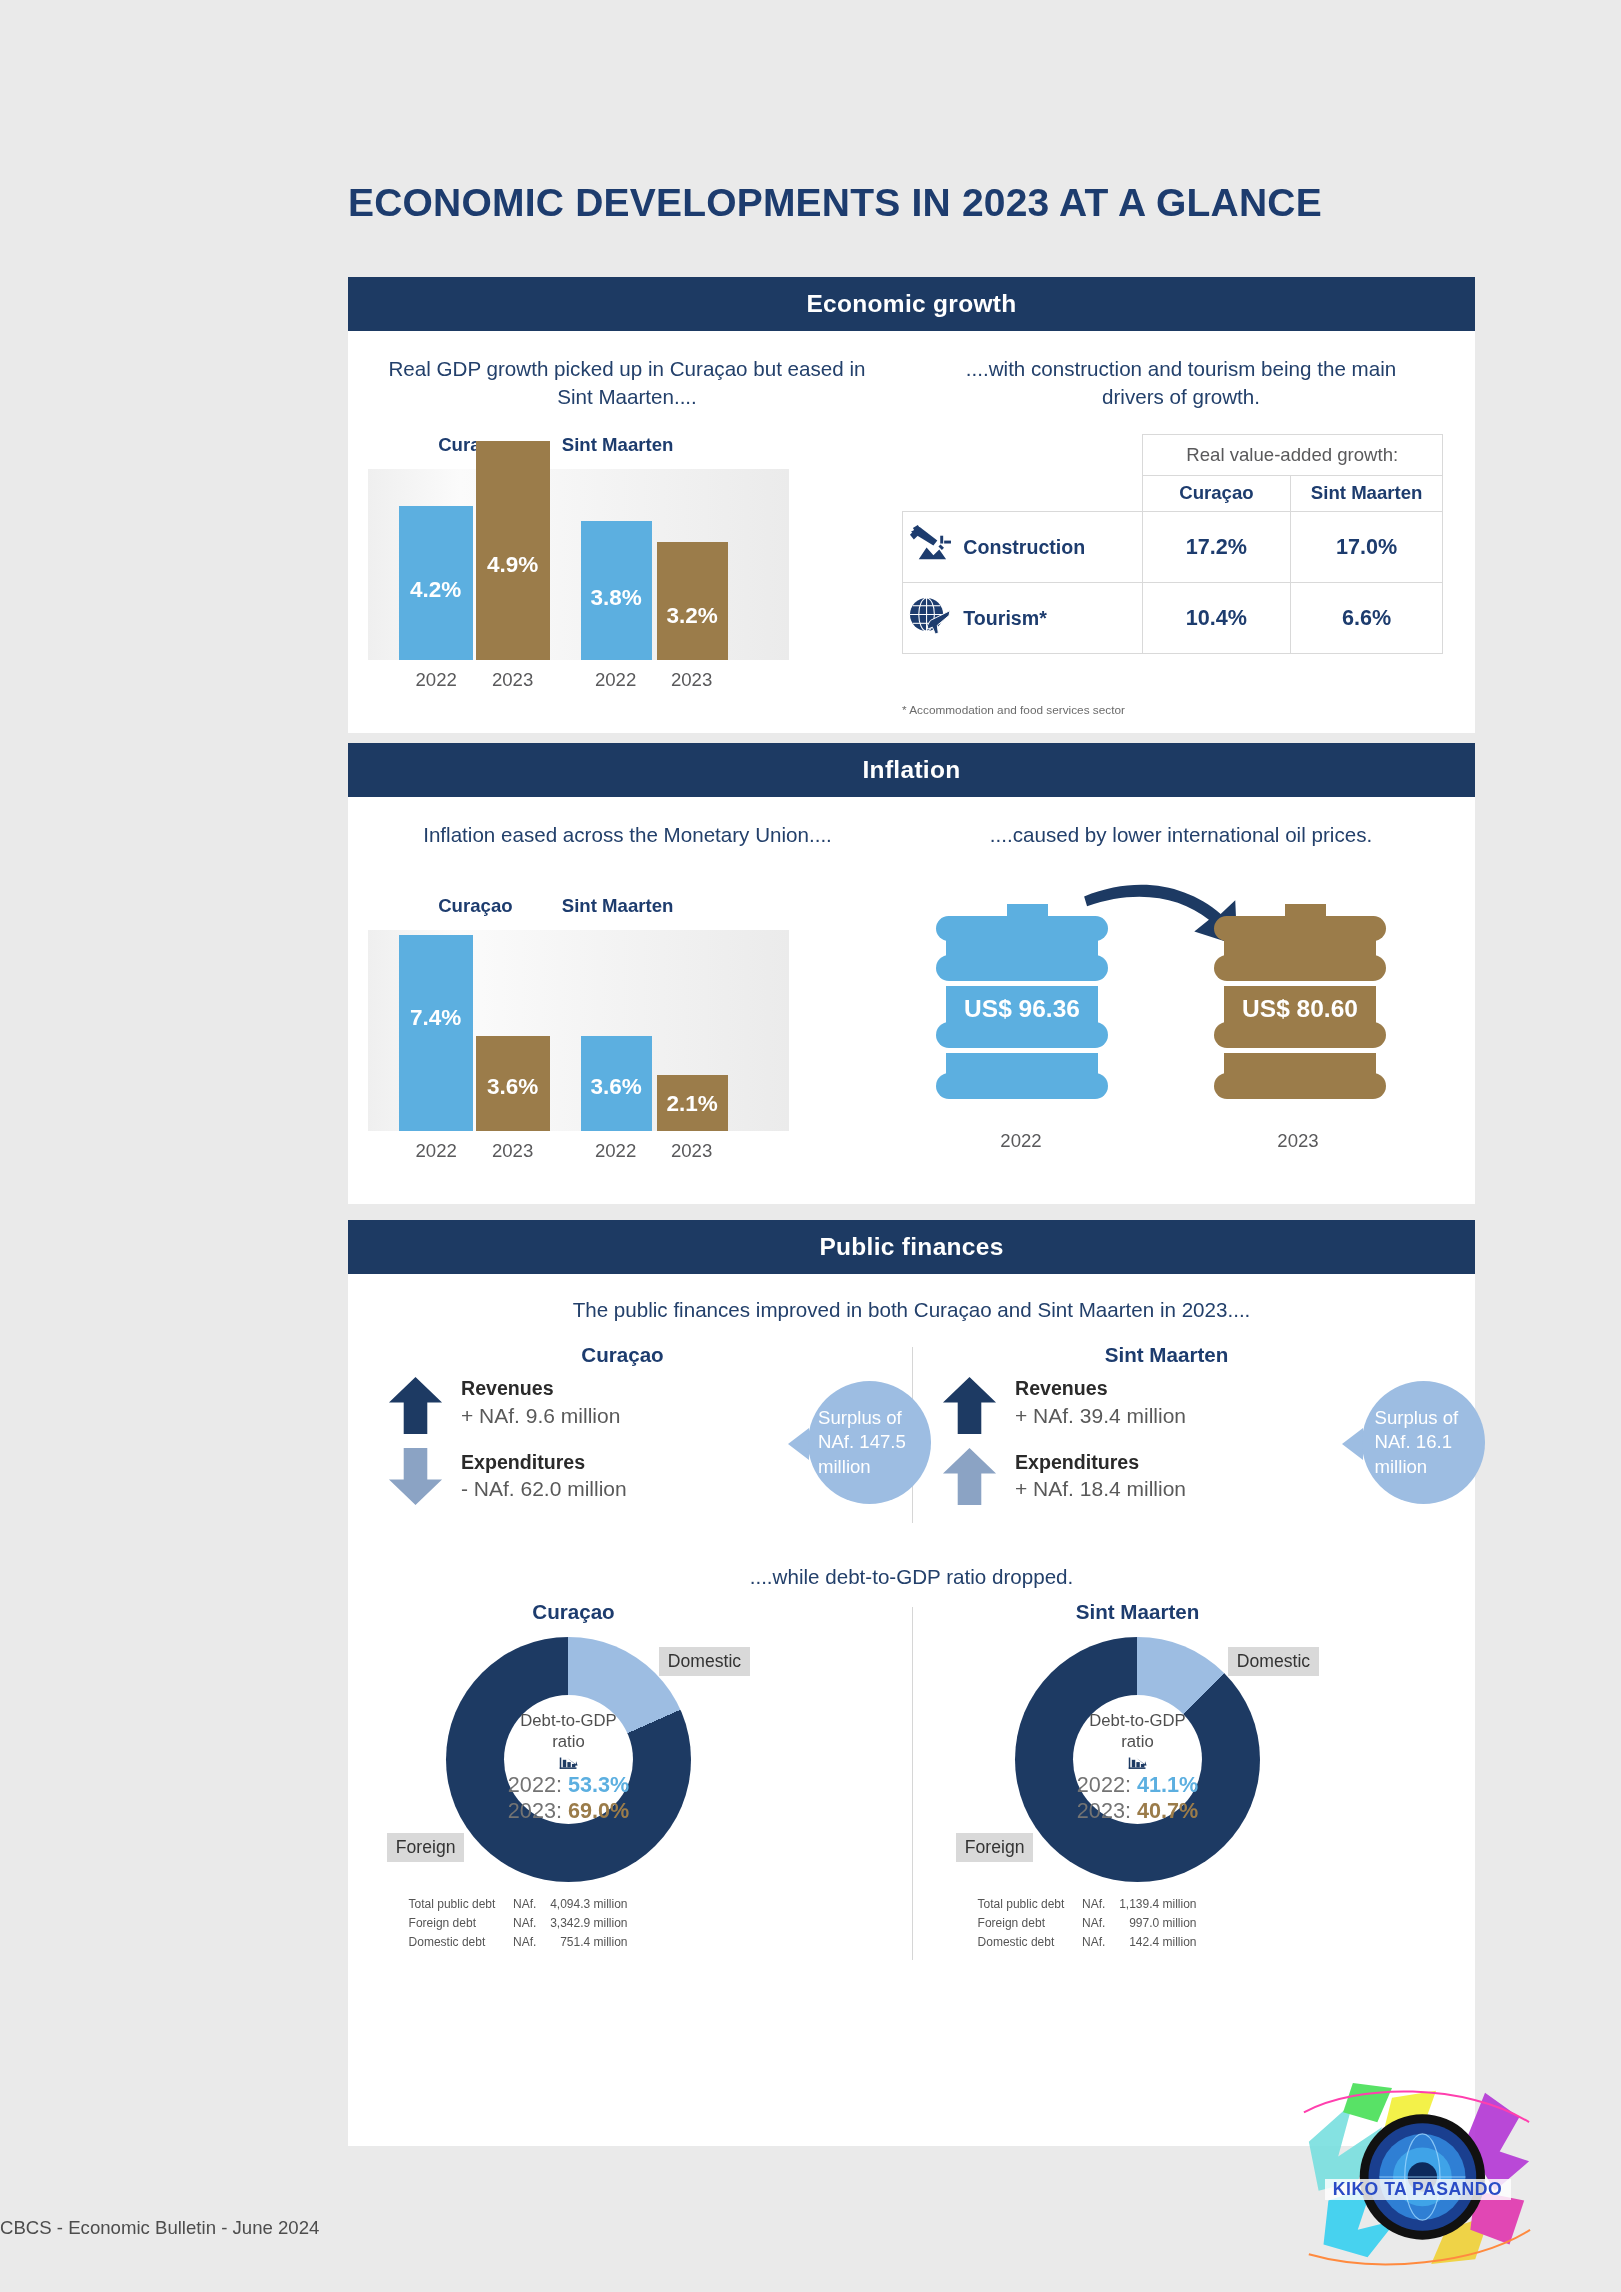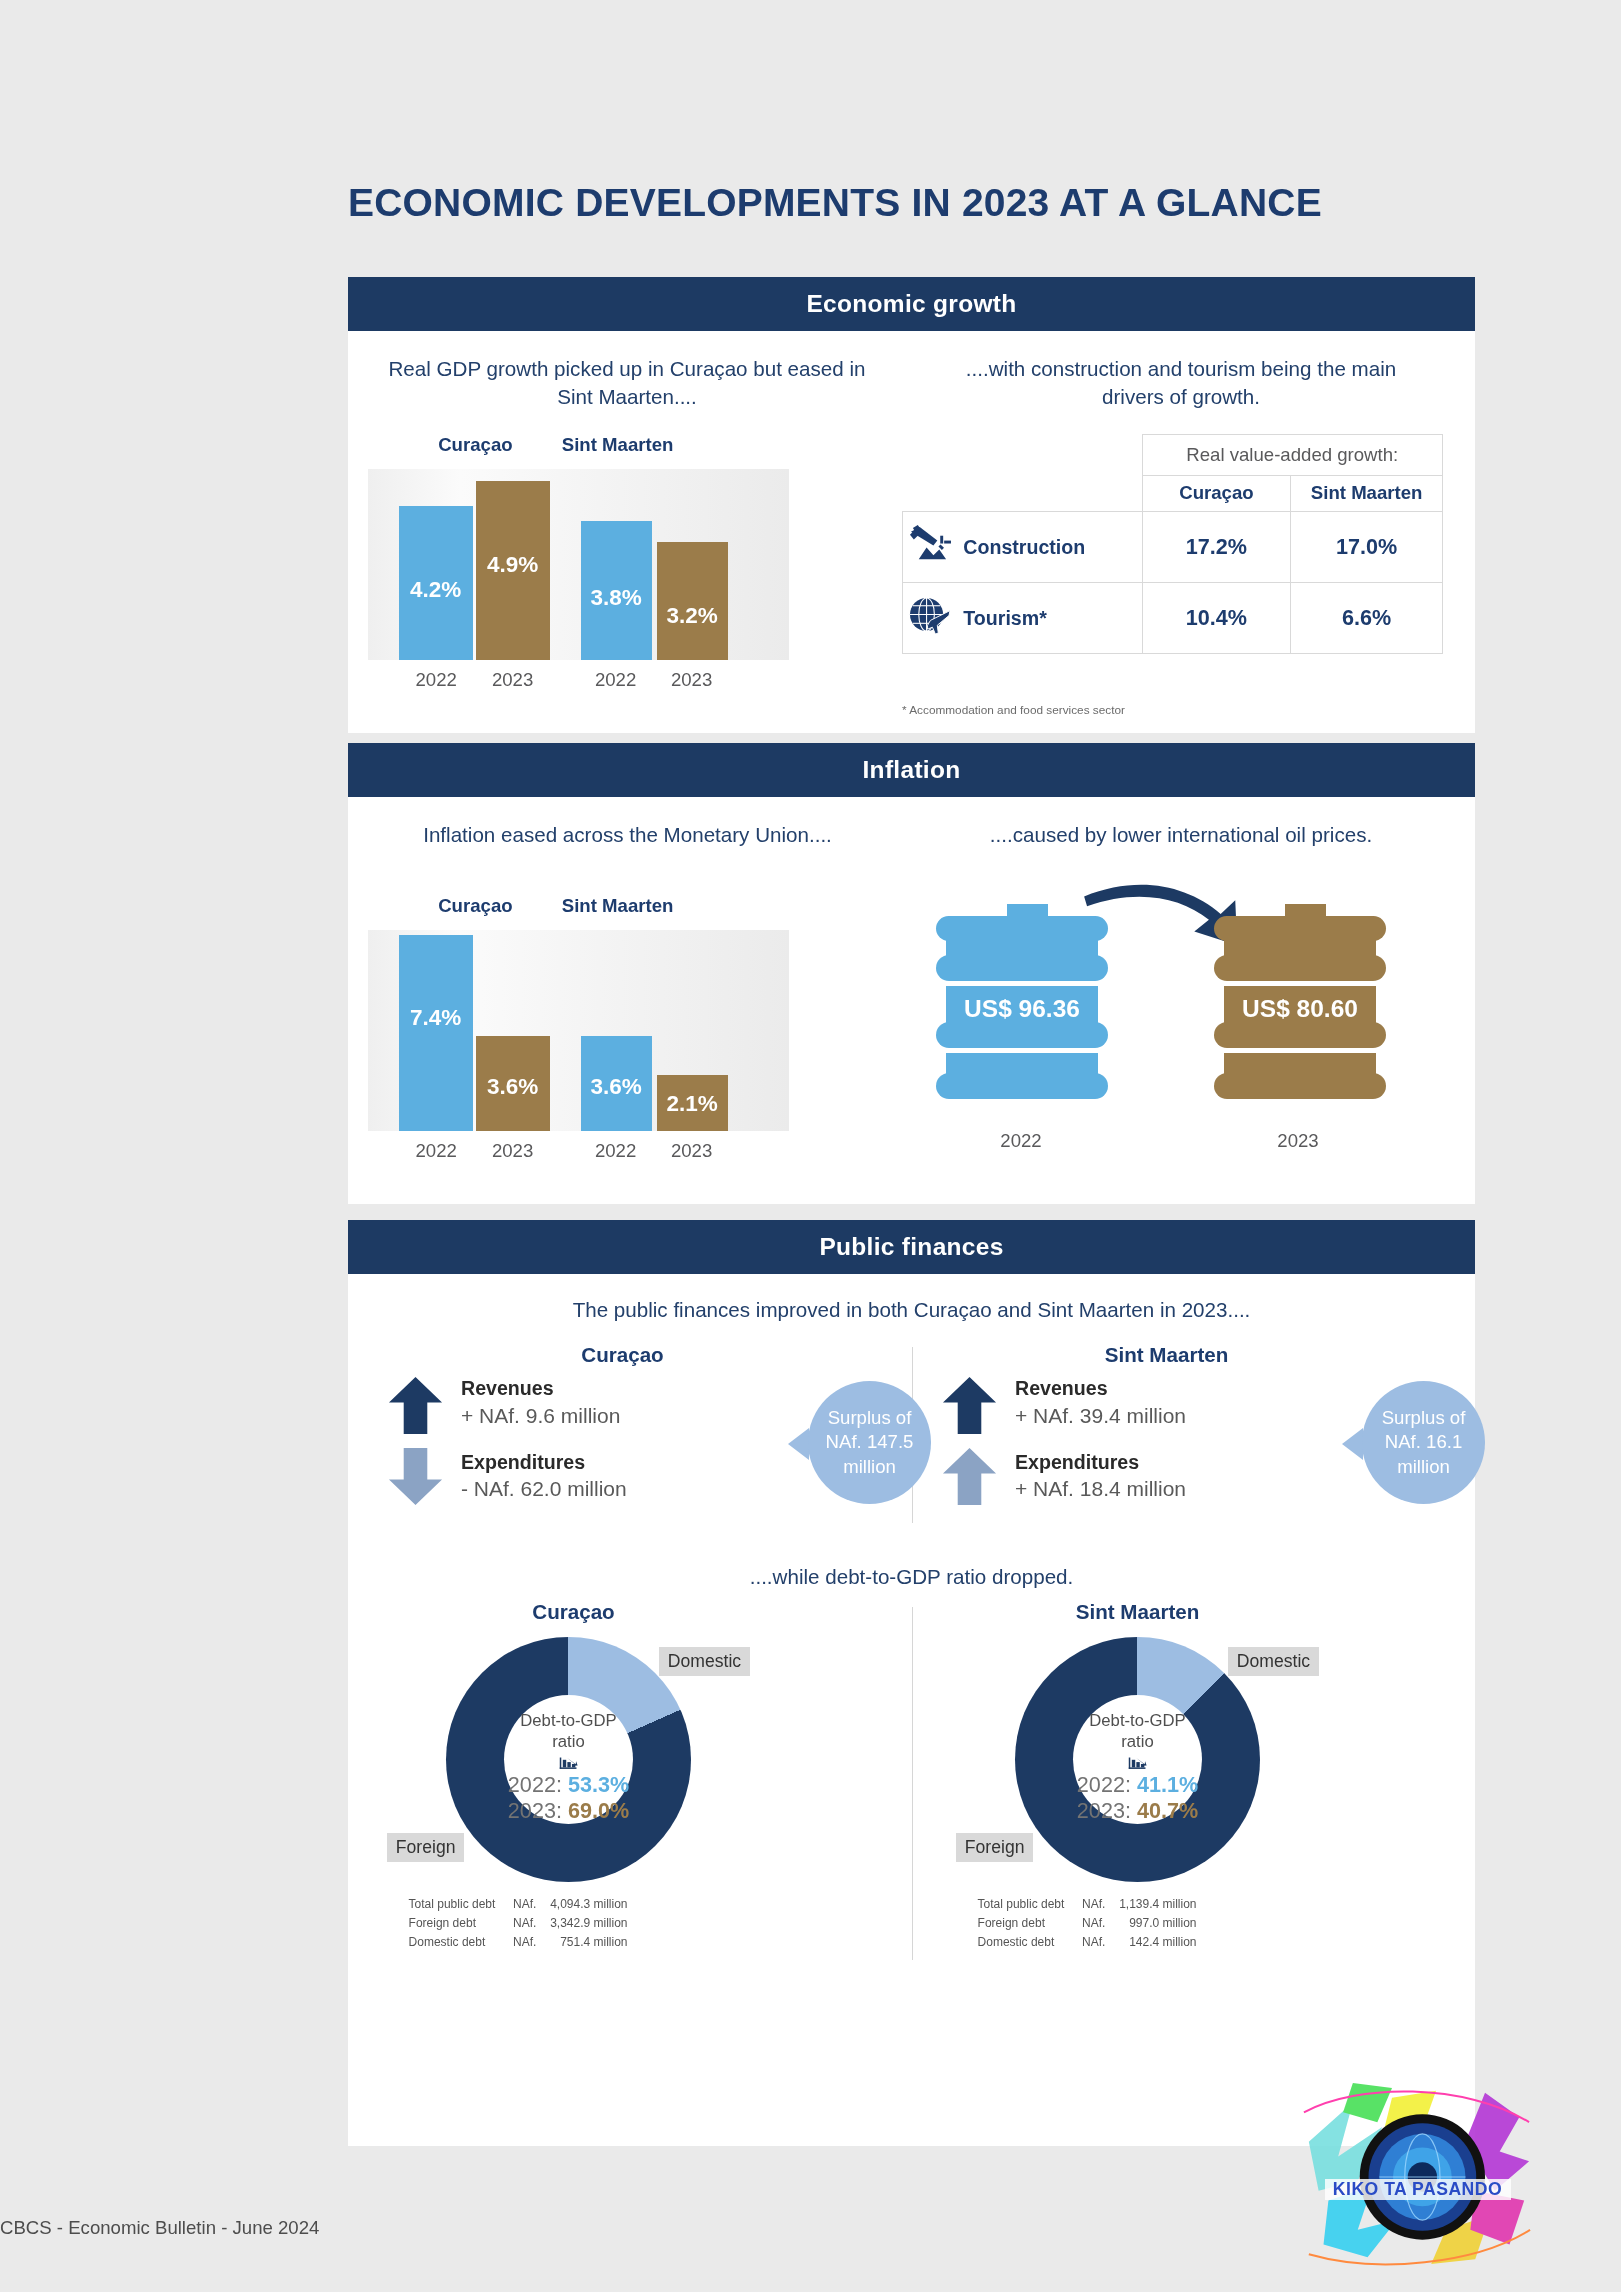--- a/index.html
+++ b/index.html
@@ -80,21 +80,21 @@
     position: absolute; left: 0; right: 0; text-align: center;
     color: #fff; font-weight: bold; font-size: 24.5px;
   }
 
   
   .pf-title { position: absolute; font-weight: bold; font-size: 20.6px; color: #1d3c6e; text-align:center; width: 255px;}
   .pf-lbl { position: absolute; font-weight: bold; font-size: 19.6px; color: #2a2a2a; }
   .pf-val { position: absolute; font-size: 21px; color: #595959; }
   .bubble {
     position: absolute; border-radius: 50%; background: #9dbde2;
-    color: #fff; font-size: 18.6px; line-height: 1.3; text-align: center;
+    color: #fff; font-size: 18.6px; line-height: 1.3; 
     display: flex; align-items: center; justify-content: center;
   }
   .bubble-tail {
     position: absolute; width: 0; height: 0;
     border-top: 16.7px solid transparent; border-bottom: 16.7px solid transparent;
     border-right: 21.6px solid #9dbde2;
   }
   .vsep { position: absolute; width: 1px; background: #d6d6d6; }
 
   
@@ -141,21 +141,21 @@
     <div class="caption" style="position:absolute;left:588px;top:78px;width:490px;">....with construction and tourism being the main drivers of growth.</div>
 
     <div class="barchart" style="position:absolute;left:19.6px;top:157px;width:519px;height:274px;">
       <div class="grp-title" style="left:9.8px;top:0;">Curaçao</div>
       <div class="grp-title" style="left:152px;top:0;">Sint Maarten</div>
 
       <div class="plot" style="position:absolute;left:0px;top:35px;width:421px;height:191px;">
         <div class="bar c-blue" style="left:31px;width:74px;height:154px;">
           <span style="bottom:57px;">4.2%</span>
         </div>
-        <div class="bar c-gold" style="left:108px;width:74px;height:179px;">
+        <div class="bar c-gold" style="left:108px;width:74px;height:219px;">
           <span style="bottom:82px;">4.9%</span>
         </div>
         <div class="bar c-blue" style="left:213px;width:71px;height:139px;">
           <span style="bottom:49px;">3.8%</span>
         </div>
         <div class="bar c-gold" style="left:289px;width:71px;height:118px;">
           <span style="bottom:31px;">3.2%</span>
         </div>
       </div>
 

